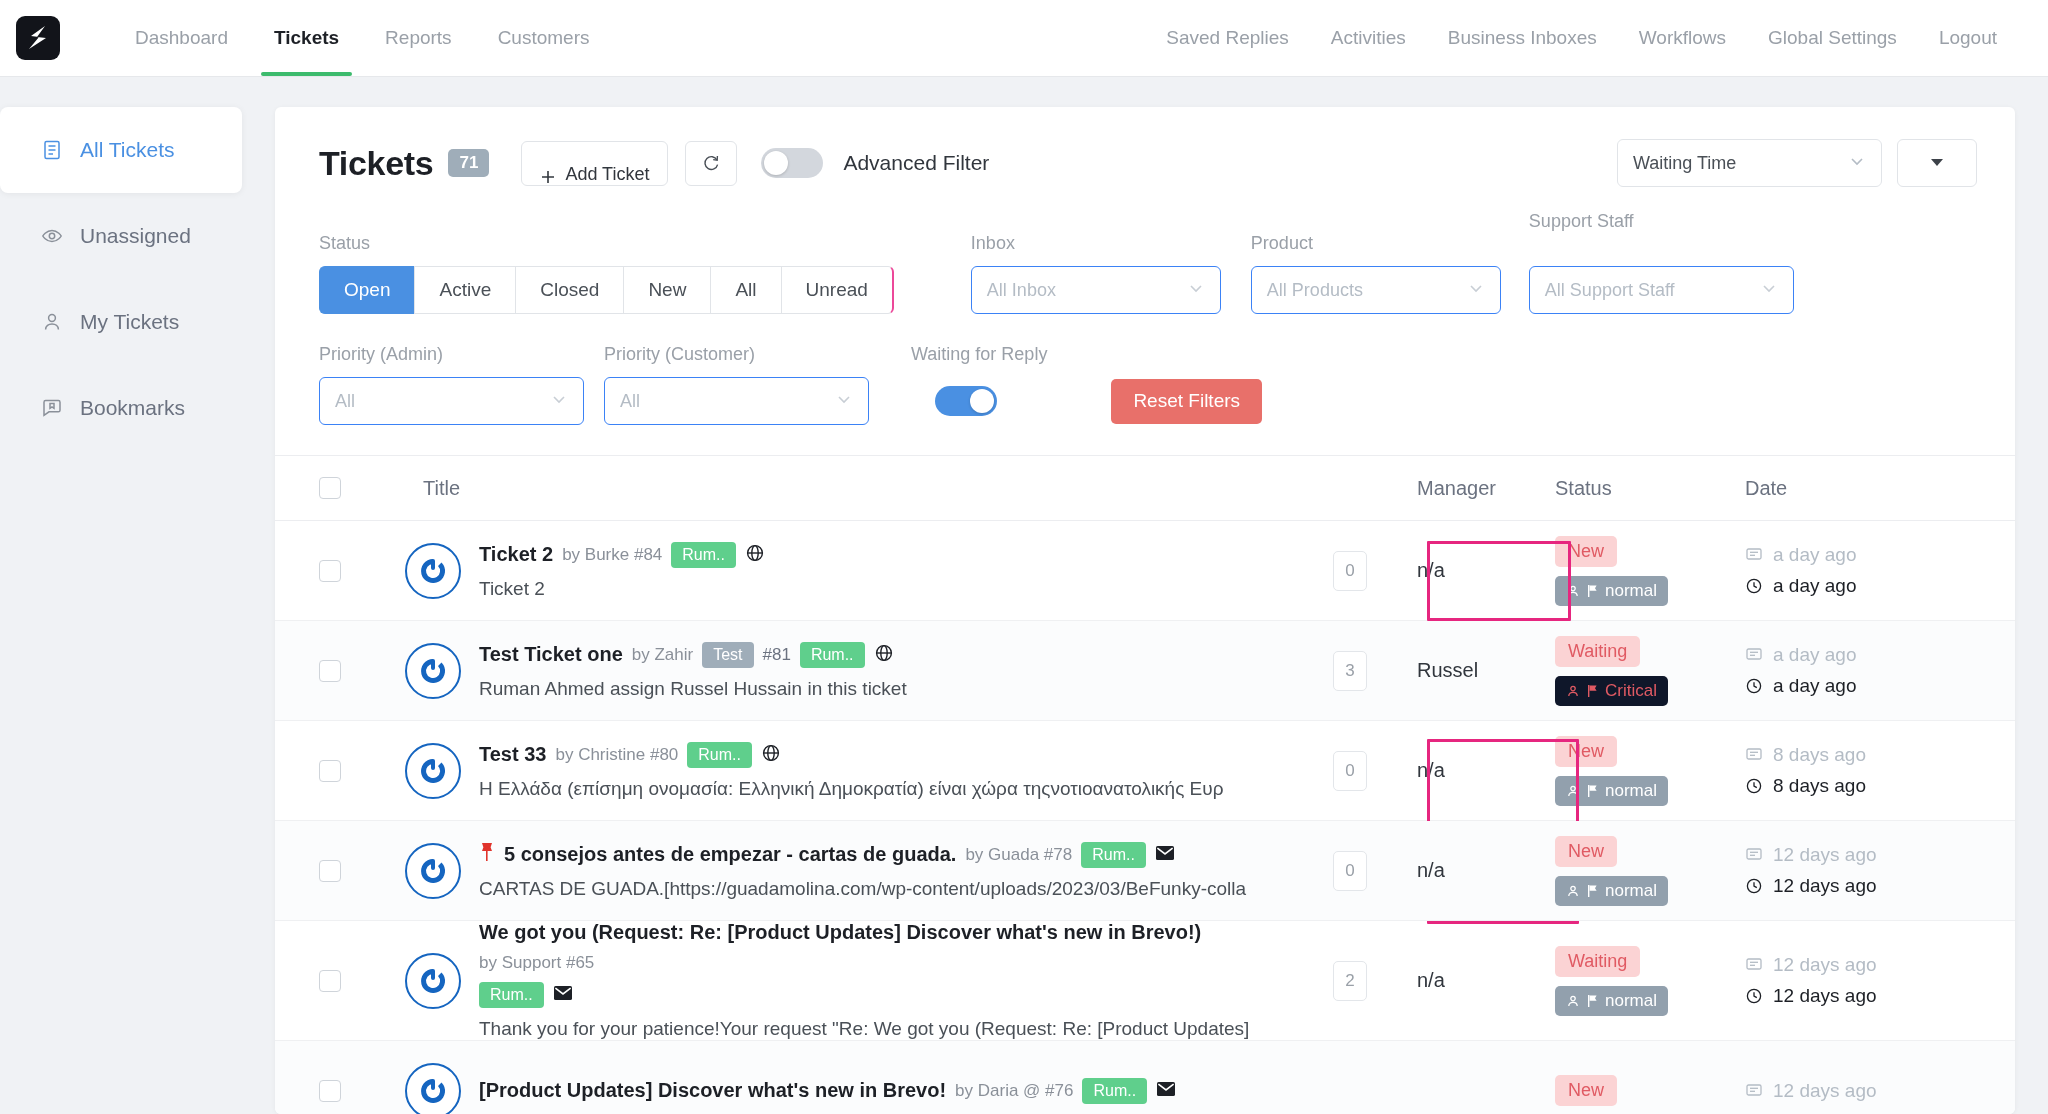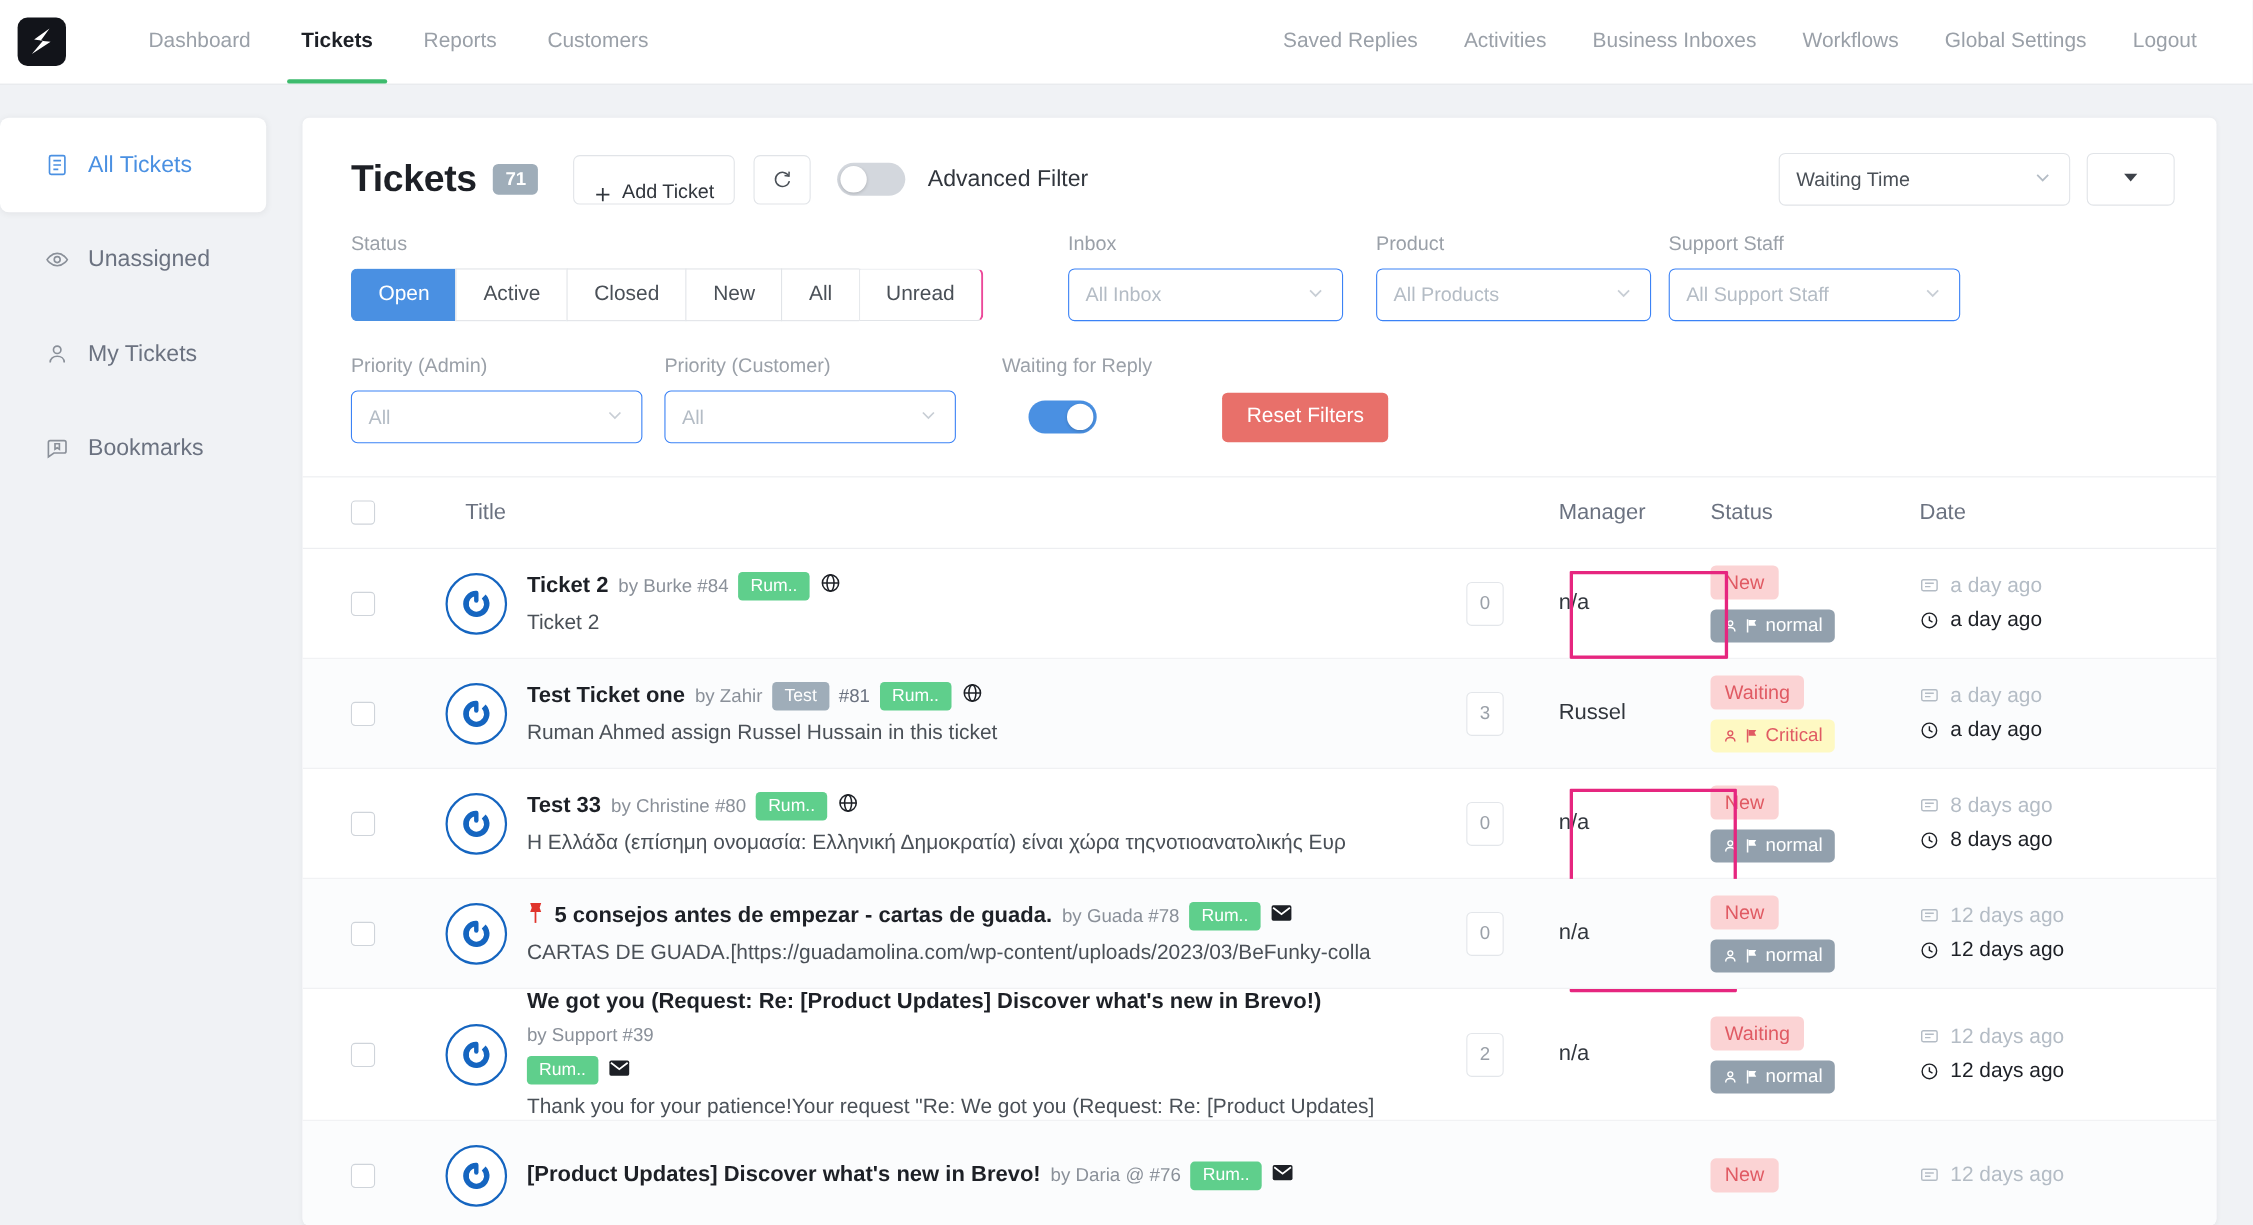--- a/index.html
+++ b/index.html
@@ -304,21 +304,21 @@
     padding: 5px 13px;
   }
   .badge-prio {
     display: inline-flex; align-items: center; gap: 6px;
     background: #92a0ad; color: #fff;
     font-size: 17px;
     border-radius: 5px;
     padding: 5px 11px;
     margin-top: 9px;
   }
-  .badge-prio.crit { background: #fef9c3; color: #e05a63; }
+  .badge-prio.crit { background: #0f172a; color: #e05a63; }
   .date-line { display: flex; align-items: center; gap: 10px; font-size: 19px; }
   .date-line.muted { color: #b4bcc5; }
   .date-line.dark { color: #1d2026; margin-top: 9px; }
 
   .hl {
     position: absolute;
     border: 3px solid #e6267f;
     pointer-events: none;
     border-radius: 1px;
   }
@@ -469,21 +469,21 @@
             <div class="dd">
               <span>All Products</span>
               <span class="chev">
                 <svg width="18" height="18" viewBox="0 0 18 18" fill="none" stroke="#c8ced5" stroke-width="1.6">
                     <polyline points="4,7 9,12 14,7"></polyline>
                   </svg>
               </span>
             </div>
           </div>
 
-          <div class="fgroup" style="margin-left:16px;width:265px;">
+          <div class="fgroup" style="margin-left:28px;width:265px;gap:22px;">
             <div class="flabel">Support Staff</div>
             <div class="dd">
               <span>All Support Staff</span>
               <span class="chev">
                 <svg width="18" height="18" viewBox="0 0 18 18" fill="none" stroke="#c8ced5" stroke-width="1.6">
                     <polyline points="4,7 9,12 14,7"></polyline>
                   </svg>
               </span>
             </div>
           </div>
@@ -812,21 +812,21 @@
         <div class="avatar">
           <svg width="40" height="40" viewBox="0 0 40 40">
               <circle cx="20" cy="20" r="19" fill="#fff"></circle>
               <path d="M20 8a12 12 0 108.5 3.5L25 15a7 7 0 11-5-2z" fill="#1565c0"></path>
               <rect x="18" y="8" width="4" height="11" rx="2" fill="#1565c0"></rect>
             </svg>
         </div>
         <div class="cell-title">
           <div class="t-line1">
             <span class="t-name">We got you (Request: Re: [Product Updates] Discover what's new in Brevo!)</span>
-            <span class="t-by">by Support #39</span>
+            <span class="t-by">by Support #65</span>
           </div>
           <div class="t-line1" style="margin-top:9px;">
             <span class="tag-green">Rum..</span>
             <span>
               <svg width="20" height="16" viewBox="0 0 20 16">
                   <rect x="1" y="1" width="18" height="14" rx="1.6" fill="#1d2026"></rect>
                   <path d="M2.4 3.2L10 9l7.6-5.8" stroke="#fff" stroke-width="1.6" fill="none"></path>
                 </svg>
             </span>
           </div>

